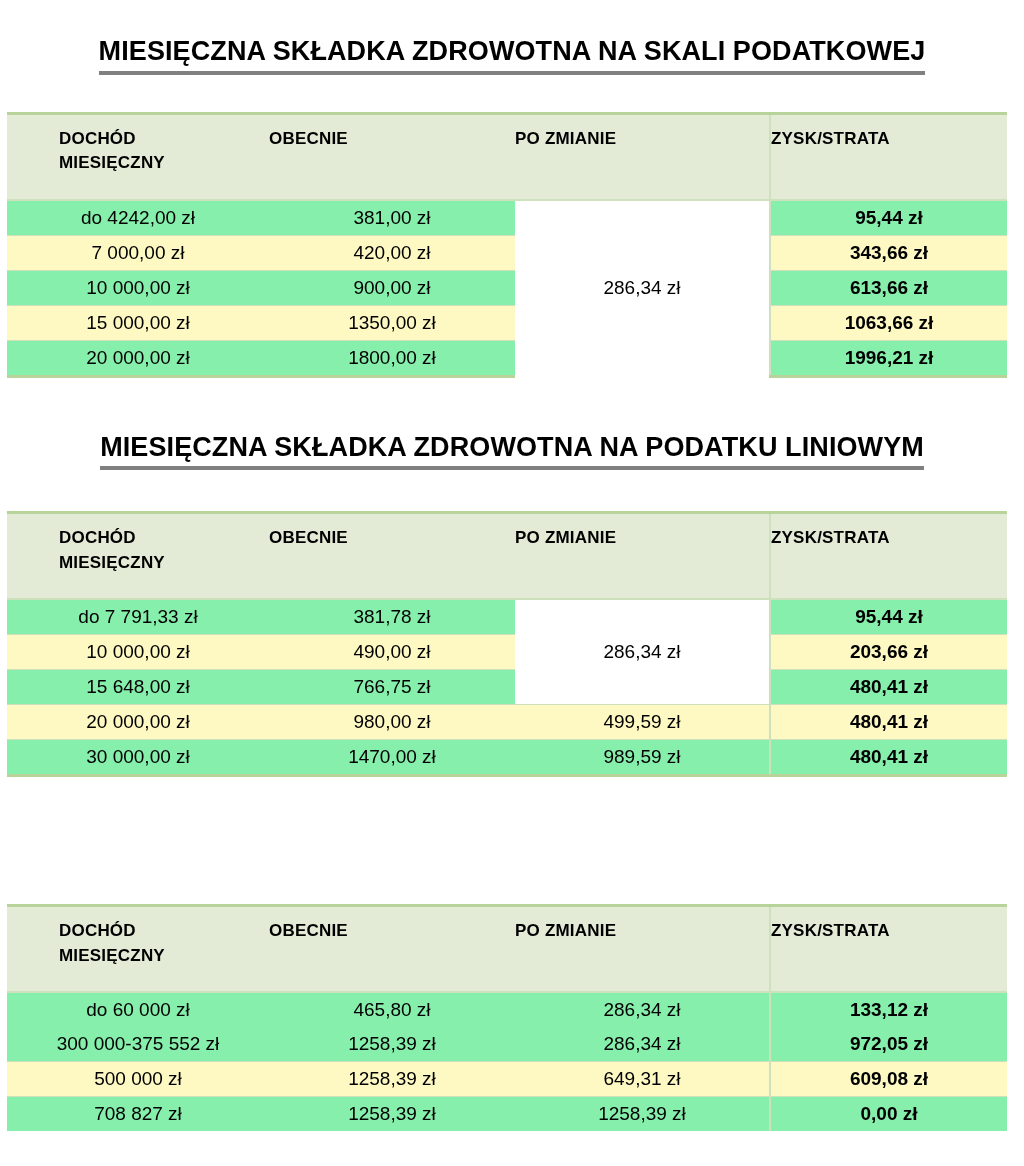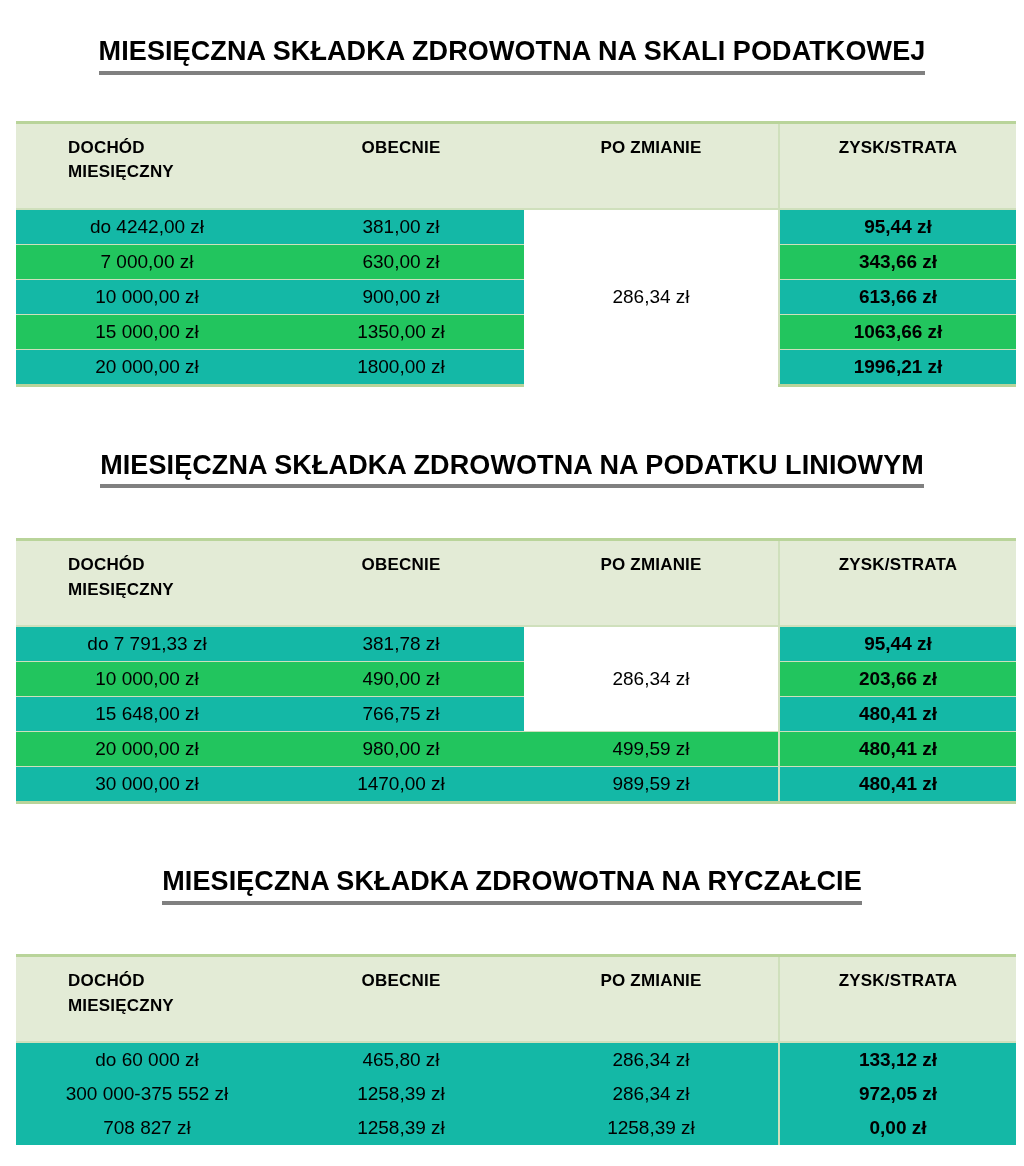--- a/index.html
+++ b/index.html
@@ -37,21 +37,21 @@
     display: inline-block;
     border-bottom: 4px solid #808080;
     padding-bottom: 1px;
   }
 
   
   .tbl {
     width: 1000px;
     border-collapse: collapse;
     table-layout: fixed;
-    margin: 16px;
+    margin: 7px;
   }
   .tbl col.c1 { width: 262px; }
   .tbl col.c2 { width: 246px; }
   .tbl col.c3 { width: 255px; }
   .tbl col.c4 { width: 237px; }
 
   .tbl td, .tbl th {
     padding: 0;
     margin: 0;
     border: 0;
@@ -61,40 +61,40 @@
 
   .tbl thead th {
     background: #e3ebd6;
     font-weight: bold;
     font-size: 17px;
     letter-spacing: 0.2px;
     height: 72px;
     vertical-align: top;
     padding-top: 12px;
     line-height: 1.45;
-    text-align: center;
+    text-align: left;
   }
   .tbl thead th.hdr-dochod {
     text-align: left;
     padding-left: 52px;
   }
   .tbl thead th.hdr-zysk {
     border-left: 2px solid #cfe0bc;
   }
   .tbl thead tr {
     border-top: 3px solid #b9d49a;
   }
 
   .tbl tbody td {
     height: 34px;
     font-size: 19px;
     text-align: center;
-    background: #14b8a6;
-  }
-  .tbl tbody tr.band td { background: #22c55e; }
+    background: #86efac;
+  }
+  .tbl tbody tr.band td { background: #fef9c3; }
 
   .tbl tbody td.col-zysk {
     font-weight: bold;
     border-left: 2px solid #ec4899;
   }
   .tbl tbody td.col-pz-merged {
     background: #ffffff !important;
     border-right: 2px solid #cfe0bc;
   }
   .tbl tbody td.col-pz-plain {
@@ -150,21 +150,21 @@
       </thead>
       <tbody>
         <tr>
           <td>do  4242,00 zł</td>
           <td>381,00 zł</td>
           <td class="col-pz-merged" rowspan="5">286,34 zł</td>
           <td class="col-zysk">95,44 zł</td>
         </tr>
         <tr class="band">
           <td class="sep-top sep-bot">7 000,00 zł</td>
-          <td class="sep-top sep-bot">630,00 zł</td>
+          <td class="sep-top sep-bot">420,00 zł</td>
           <td class="col-zysk sep-top sep-bot">343,66 zł</td>
         </tr>
         <tr>
           <td>10 000,00 zł</td>
           <td>900,00 zł</td>
           <td class="col-zysk">613,66 zł</td>
         </tr>
         <tr class="band">
           <td class="sep-top sep-bot">15 000,00 zł</td>
           <td class="sep-top sep-bot">1350,00 zł</td>
@@ -233,21 +233,21 @@
           <td class="col-pz-plain">989,59 zł</td>
           <td class="col-zysk">480,41 zł</td>
         </tr>
       </tbody>
     </table>
   </div>
 
   <div class="sp-d"></div>
 
   <div class="section-title">
-    <span class="t-line">MIESIĘCZNA SKŁADKA ZDROWOTNA NA RYCZAŁCIE</span><br>
+    <br>
   </div>
   <div class="sp-e"></div>
   <div>
     <table class="tbl">
       <colgroup>
           <col class="c1">
           <col class="c2">
           <col class="c3">
           <col class="c4">
         </colgroup>
@@ -268,20 +268,26 @@
           <td>465,80 zł</td>
           <td class="col-pz-plain">286,34 zł</td>
           <td class="col-zysk">133,12 zł</td>
         </tr>
         <tr>
           <td>300 000-375 552 zł</td>
           <td>1258,39 zł</td>
           <td class="col-pz-plain">286,34 zł</td>
           <td class="col-zysk">972,05 zł</td>
         </tr>
+        <tr class="band">
+          <td class="sep-top sep-bot">500 000 zł</td>
+          <td class="sep-top sep-bot">1258,39 zł</td>
+          <td class="col-pz-plain sep-top sep-bot">649,31 zł</td>
+          <td class="col-zysk sep-top sep-bot">609,08 zł</td>
+        </tr>
         <tr>
           <td>708 827 zł</td>
           <td>1258,39 zł</td>
           <td class="col-pz-plain">1258,39 zł</td>
           <td class="col-zysk">0,00 zł</td>
         </tr>
 
       </tbody>
     </table>
   </div>

